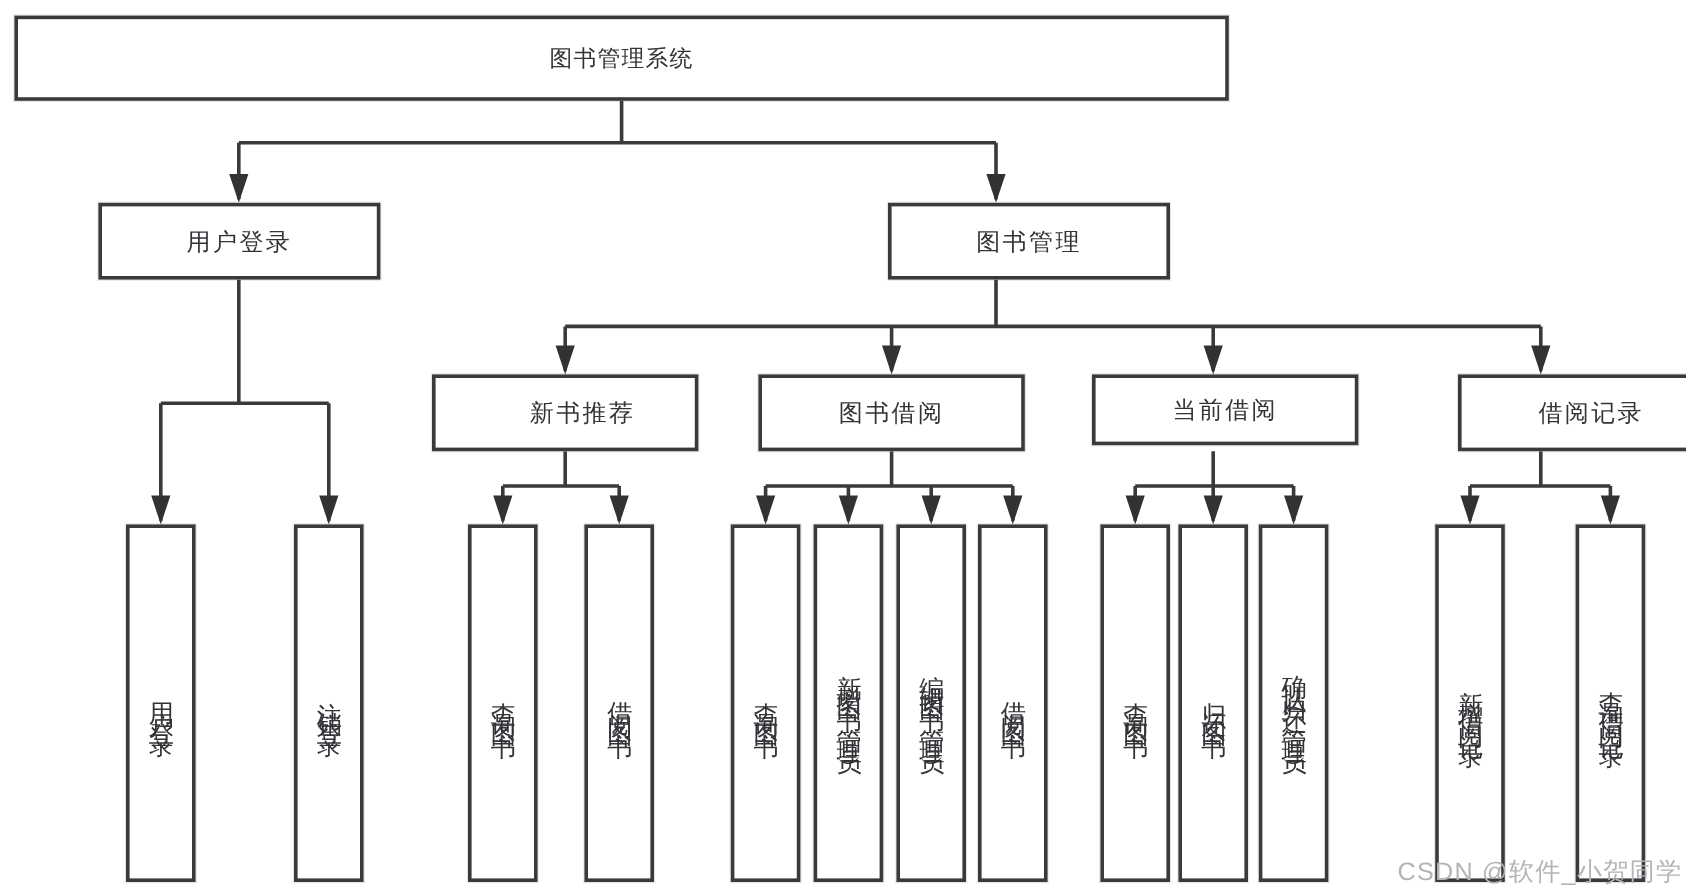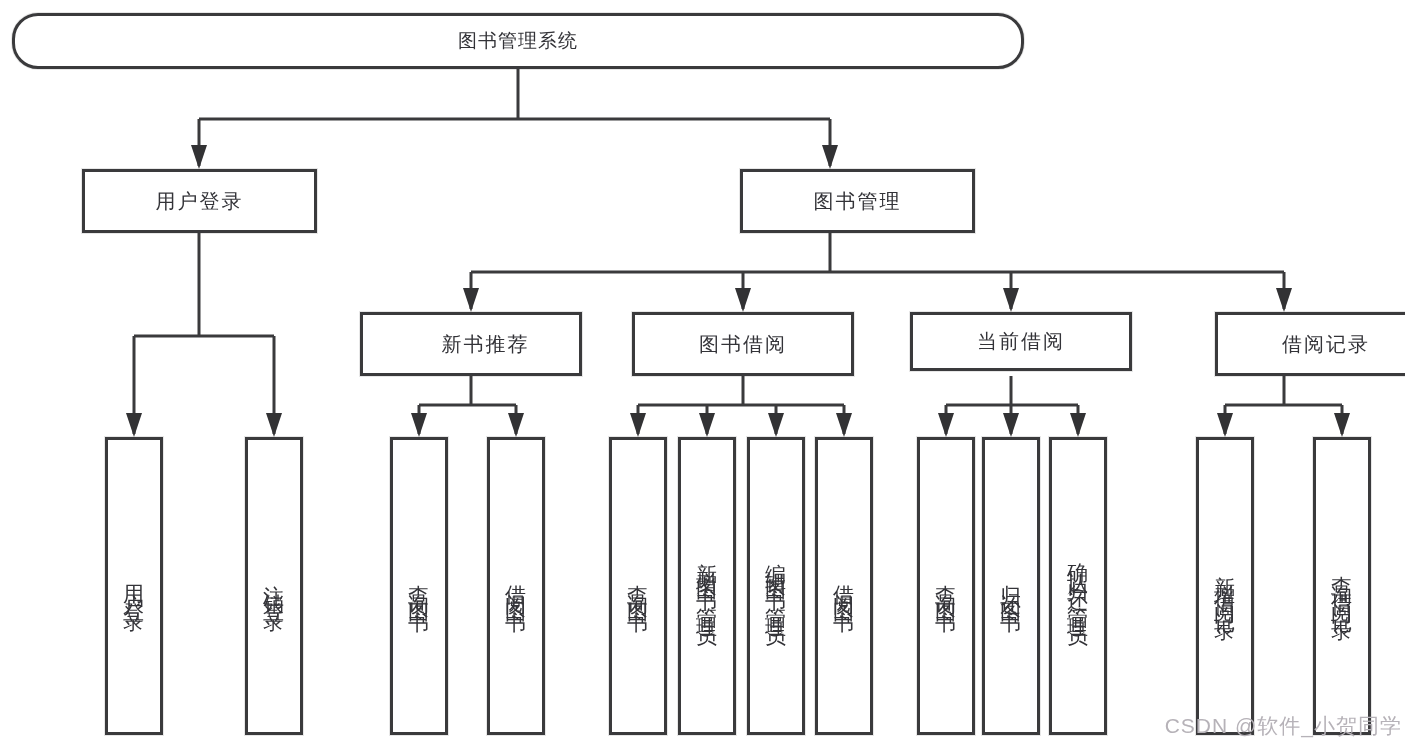--- a/index.html
+++ b/index.html
@@ -94,21 +94,21 @@
       <polygon points="768,413 784,413 776,437"></polygon>
       <polygon points="836,413 852,413 844,437"></polygon>
       <polygon points="938,413 954,413 946,437"></polygon>
       <polygon points="1003,413 1019,413 1011,437"></polygon>
       <polygon points="1070,413 1086,413 1078,437"></polygon>
       <polygon points="1217,413 1233,413 1225,437"></polygon>
       <polygon points="1334,413 1350,413 1342,437"></polygon>
     </g>
   </svg>
 
-  <div class="box root-node" style="left:12px; top:13px; width:1012px; height:56px;border-radius:26px;">图书管理系统</div>
+  <div class="box root-node" style="left:12px; top:13px; width:1012px; height:71px;">图书管理系统</div>
 
   <div class="box hnode" style="left:82px; top:169px; width:235px; height:64px;">用户登录</div>
   <div class="box hnode" style="left:712px; top:169px; width:235px; height:64px;margin-left:28px;">图书管理</div>
 
   <div class="box hnode" style="left:360px; top:312px; width:222px; height:64px;padding-left:29px;">新书推荐</div>
   <div class="box hnode" style="left:632px; top:312px; width:222px; height:64px;">图书借阅</div>
   <div class="box hnode" style="left:910px; top:312px; width:222px; height:59px;">当前借阅</div>
   <div class="box hnode" style="left:1215px; top:312px; width:222px; height:64px;">借阅记录</div>
 
   <div class="box leaf" style="left:105px;">用户登录</div>

